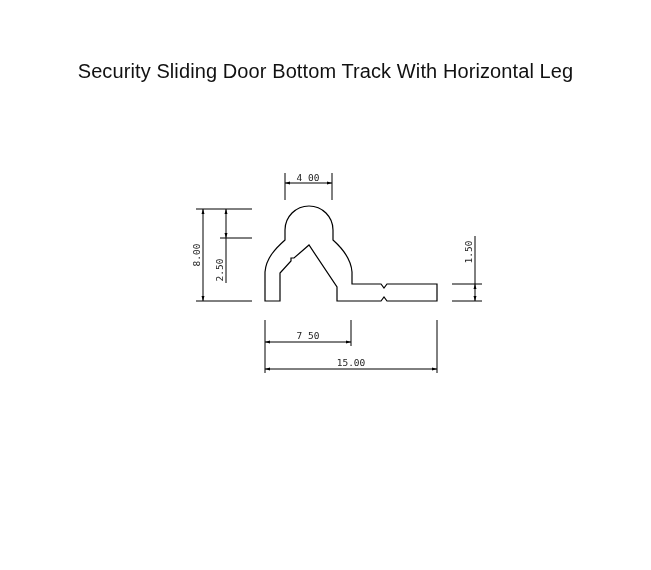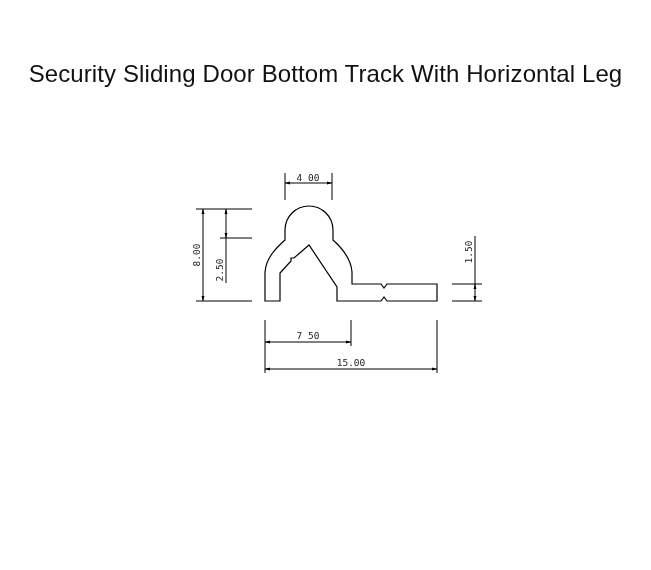--- a/index.html
+++ b/index.html
@@ -1,17 +1,17 @@
 <!DOCTYPE html>
 <html><head>
   <meta charset="utf-8">
   <style>
     html, body { margin: 0; padding: 0; background: #ffffff; }
     body { width: 651px; height: 570px; position: relative; overflow: hidden; font-family: "Liberation Sans", sans-serif; }
-    .title { position: absolute; left: 0; width: 651px; top: 60px; text-align: center; font-size: 24px; color: #111111; letter-spacing: 0.1px; }
+    .title { position: absolute; left: 0; width: 651px; top: 60px; text-align: center; font-size: 20px; color: #111111; letter-spacing: 0.1px; }
     svg { position: absolute; left: 0; top: 0; }
     .dimtext { font-family: "DejaVu Sans Mono", monospace; font-size: 9.5px; fill: #222222; }
   </style>
 </head>
 <body>
 
 <div class="title">Security Sliding Door Bottom Track With Horizontal Leg</div>
 
 <svg width="651" height="570" viewBox="0 0 651 570">
   <defs>

